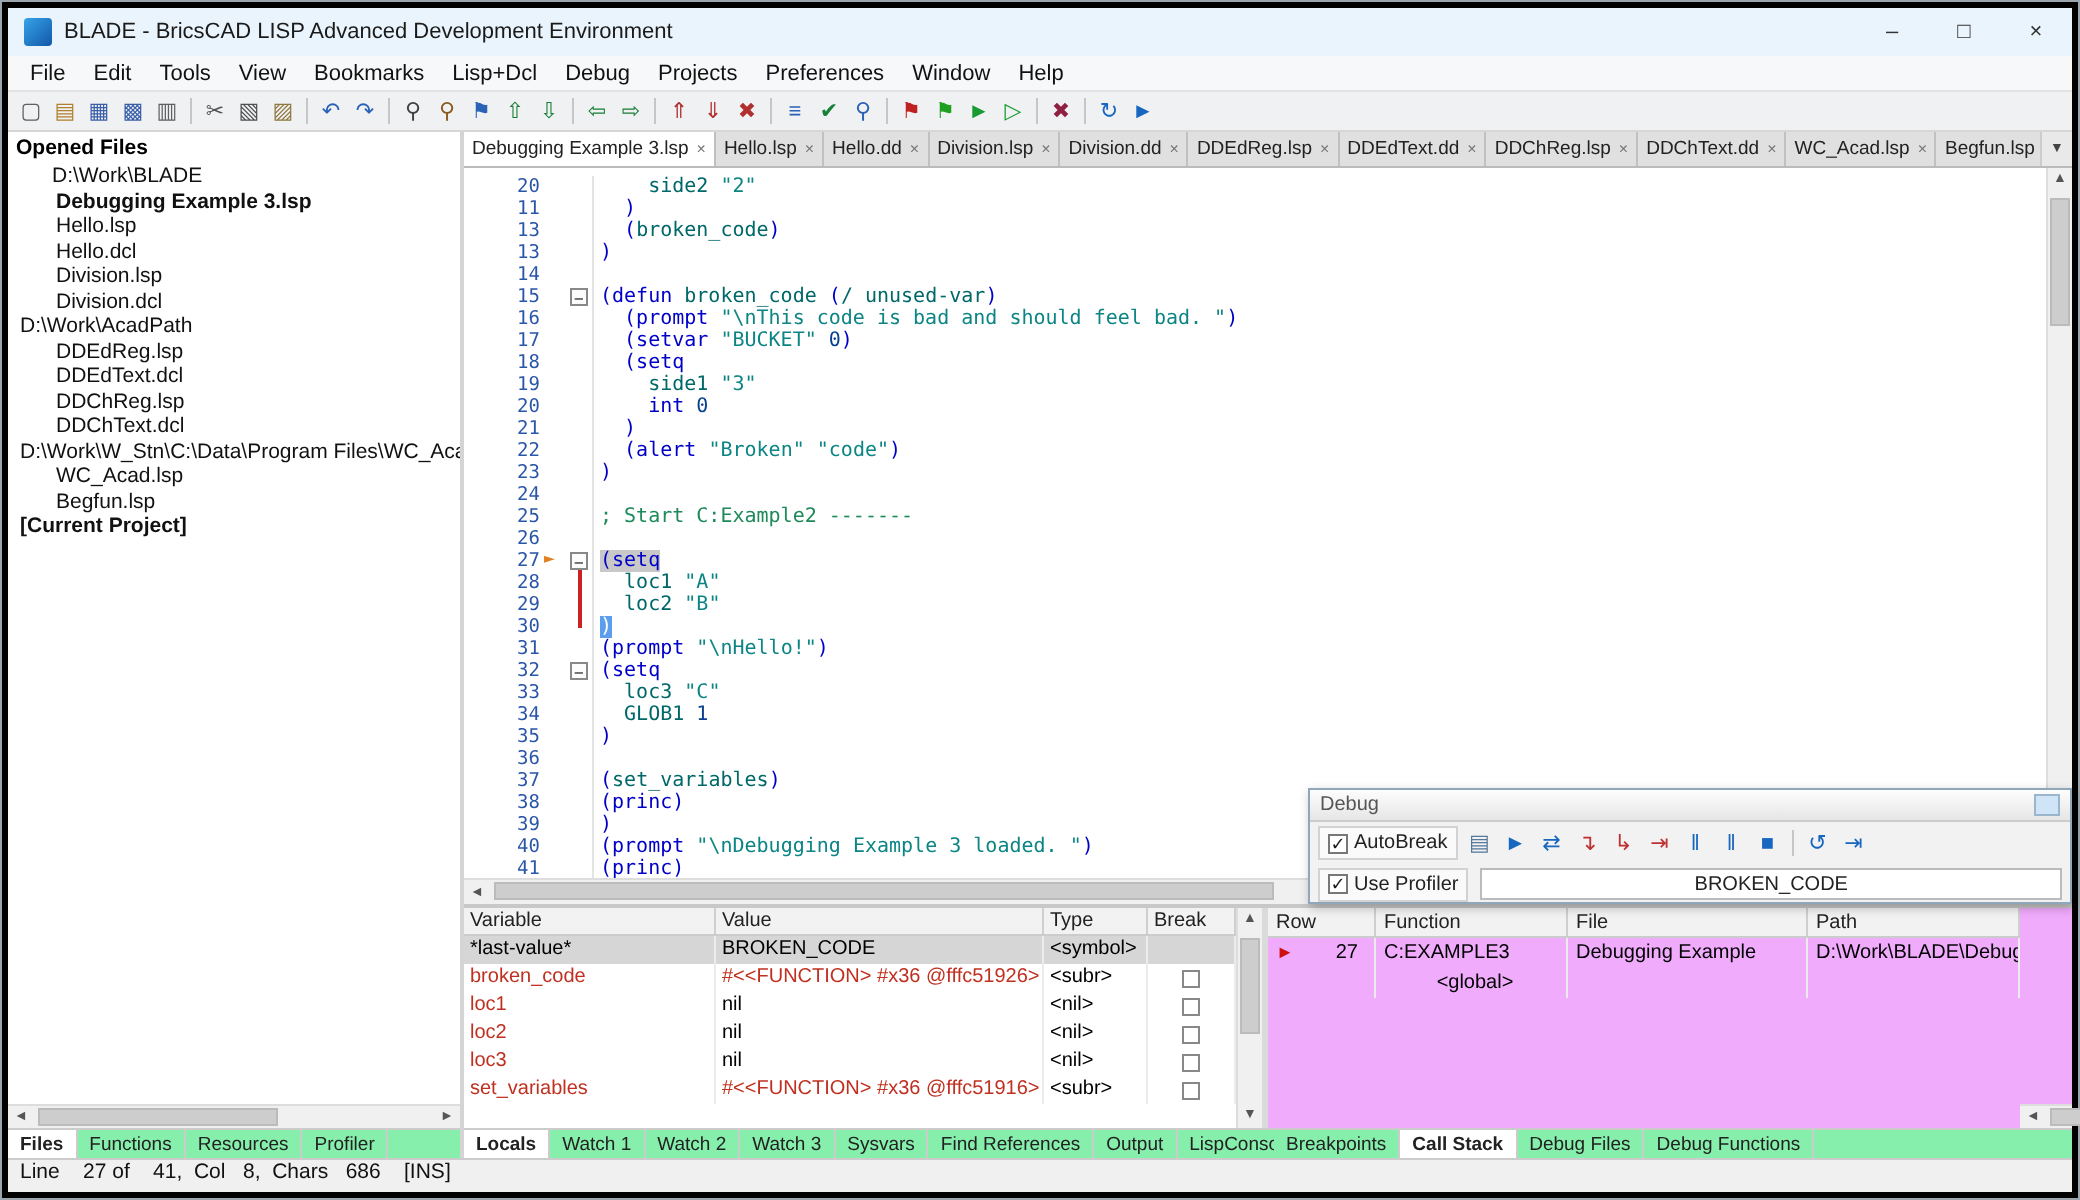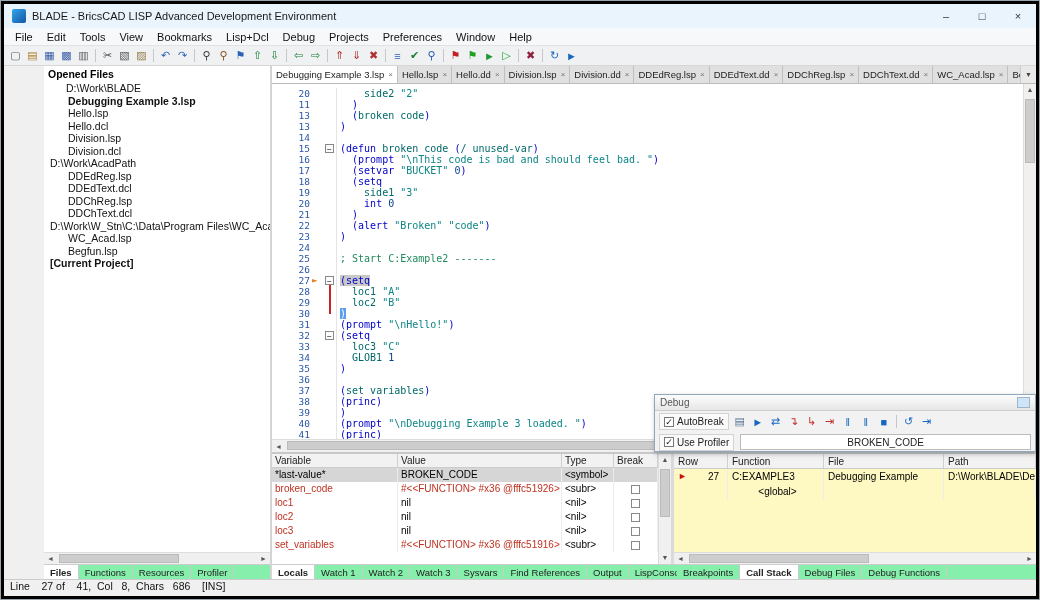--- a/index.html
+++ b/index.html
@@ -10,21 +10,21 @@
 .app-icon{width:14px;height:14px;background:linear-gradient(135deg,#35a4e8,#1257a8);margin-right:6px;flex:none;border-radius:2px;}
 .title{font-size:11px;color:#1a1a1a;flex:1;}
 .wbtns{display:flex;height:100%;}
 .wbtn{width:36px;height:100%;display:flex;align-items:center;justify-content:center;font-size:11px;color:#333;}
 .menubar{height:18px;background:#f7f8f9;border-bottom:1px solid #e2e2e2;display:flex;align-items:center;padding-left:4px;flex:none;}
 .mitem{font-size:11px;padding:1px 7px;color:#111;}
 .toolbar{height:20px;background:#f0f1f3;border-bottom:1px solid #d6d6d6;display:flex;align-items:center;padding-left:3px;flex:none;}
 .ticon{width:17px;height:17px;font-size:11px;display:flex;align-items:center;justify-content:center;}
 .tsep{width:1px;height:13px;background:#c6c6c6;margin:0 3px;flex:none;}
 .main{flex:1;display:flex;min-height:0;}
-.sidebar{width:228px;flex:none;background:#fff;border-right:2px solid #d4d4d4;display:flex;flex-direction:column;margin-left:40px;}
+.sidebar{width:228px;flex:none;background:#fff;border-right:2px solid #d4d4d4;display:flex;flex-direction:column;}
 .sb-header{font-size:10.5px;font-weight:bold;padding:2px 4px 1px;color:#000;flex:none;}
 .tree{flex:1;overflow:hidden;font-size:10.5px;color:#111;padding-top:1px;}
 .titem{height:12.5px;line-height:12.5px;white-space:nowrap;overflow:hidden;}
 .titem.bold{font-weight:bold;}
 .hscroll{height:12px;background:#f0f0f0;display:flex;align-items:center;flex:none;border-top:1px solid #ddd;}
 .harrow{width:13px;font-size:7px;color:#555;text-align:center;}
 .htrack{flex:1;height:100%;position:relative;}
 .hthumb{position:absolute;top:1px;height:9px;background:#cdcdcd;border:1px solid #bbb;}
 .tabstrip{height:15px;background:#86efac;border-top:1px solid #ccc;display:flex;align-items:stretch;font-size:9.5px;flex:none;overflow:hidden;}
 .btab{padding:0 6px;border-right:1px solid #ccc;color:#222;display:flex;align-items:center;white-space:nowrap;}
@@ -64,21 +64,21 @@
 .vars{width:402px;flex:none;display:flex;border-right:3px solid #dadada;background:#fff;}
 .vtable{flex:1;font-size:10px;overflow:hidden;}
 .vrow{display:grid;grid-template-columns:126px 164px 52px 1fr;height:14px;line-height:14px;}
 .vhead{background:#f2f2f2;border-bottom:1px solid #ccc;color:#222;}
 .vcell{padding-left:3px;white-space:nowrap;overflow:hidden;border-right:1px solid #ececec;}
 .hcell{border-right:1px solid #cfcfcf;}
 .vrow.sel{background:#d6d6d6;}
 .red{color:#c03020;}
 .ccell{display:flex;align-items:center;justify-content:center;padding:0;}
 .ubox{width:9px;height:9px;border:1px solid #888;background:#fff;}
-.cstack{flex:1;display:flex;flex-direction:column;font-size:10px;min-width:0;background:#fef9c3;}
+.cstack{flex:1;display:flex;flex-direction:row;font-size:10px;min-width:0;background:#f0abfc;}
 .crow{display:grid;grid-template-columns:54px 96px 120px 1fr;height:15px;line-height:15px;}
 .chead{background:#f2f2f2;border-bottom:1px solid #ccc;color:#222;}
 .ccol{padding-left:4px;white-space:nowrap;overflow:hidden;border-right:1px solid #ececec;}
 .chead .ccol{border-right:1px solid #cfcfcf;}
 .ccol.num{text-align:right;padding-right:8px;position:relative;}
 .curarrow{position:absolute;left:4px;color:#cc1111;font-size:9px;}
 .ccol.centered{text-align:center;}
 .cs-hscroll{margin-top:auto;height:12px;}
 .bstrips{height:15px;flex:none;display:flex;}
 .vars-tabs{width:405px;flex:none;}

